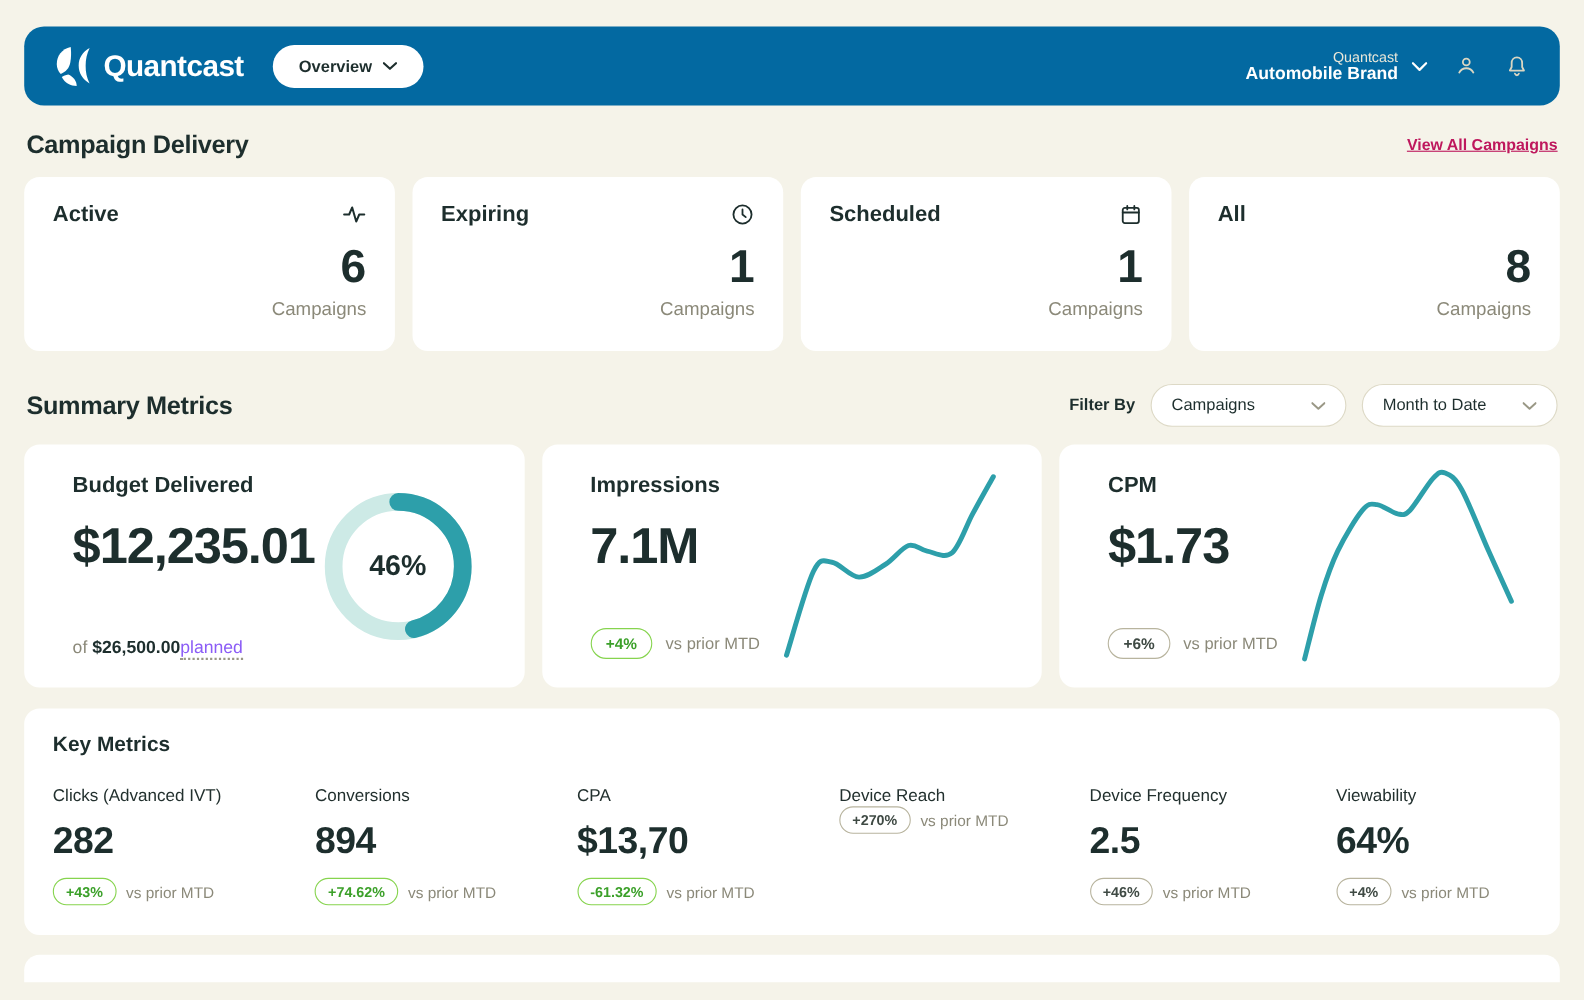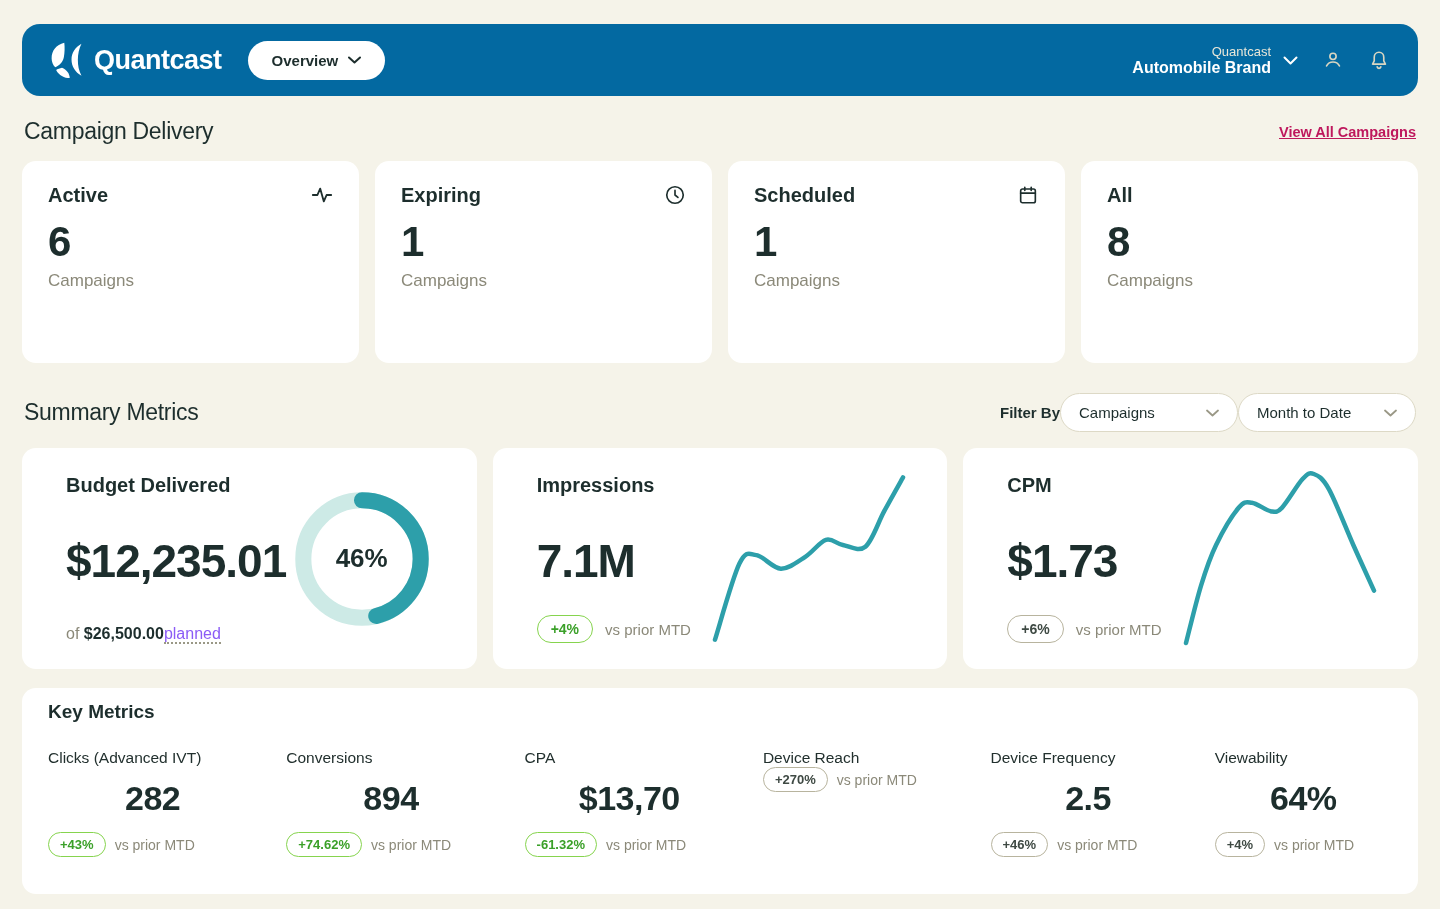--- a/index.html
+++ b/index.html
@@ -25,67 +25,67 @@
   .nav-right { margin-left:auto; display:flex; align-items:center; gap:24px; }
   .account { display:flex; align-items:center; gap:12px; cursor:pointer; }
   .account-text { text-align:right; color:#fff; }
   .account-org { font-size:13px; color:#E9E7D9; }
   .account-name { font-size:16px; font-weight:700; }
   .nav-icon { width:22px; height:22px; color:#D9D6C2; cursor:pointer; }
   .section-head {
     display:flex; align-items:center; justify-content:space-between;
     margin:22px 2px 16px 2px;
   }
-  .section-title { font-size:23px; font-weight:400; color:#1D2E2D; letter-spacing:-0.3px; }
+  .section-title { font-size:23px; font-weight:700; color:#1D2E2D; letter-spacing:-0.3px; }
   .link { font-size:14.5px; color:#be185d; text-decoration:underline; font-weight:600; cursor:pointer; }
   .stat-grid { display:grid; grid-template-columns:repeat(4,1fr); gap:16px; }
   .card { background:#fff; border-radius:14px; }
-  .stat-card { padding:23px 26px; height:202px; cursor:pointer; }
+  .stat-card { padding:23px 26px; height:158px; cursor:pointer;text-align:right; }
   .stat-top { display:flex; align-items:flex-start; justify-content:space-between; }
   .stat-label { font-size:20px; font-weight:700; }
   .stat-icon { width:22px; height:22px; color:#1D2E2D; }
   .stat-value { font-size:42px; font-weight:700; margin-top:12px; line-height:1.1; }
   .stat-unit { font-size:17px; color:#8B8979; margin-top:6px; }
-  .filters { display:flex; align-items:center; }
+  .filters { display:flex; align-items:center; gap:14px; }
   .filter-label { font-size:15px; font-weight:700; }
   .select-pill {
     background:#fff; border:1px solid #DDD9C6; border-radius:24px;
     min-width:178px; padding:10px 18px; display:flex; align-items:center;
     justify-content:space-between; gap:14px; font-size:15px; color:#1D2E2D;
     cursor:pointer; font-family:inherit;
   }
   .metric-grid { display:grid; grid-template-columns:repeat(3,1fr); gap:16px; }
   .metric-card { padding:26px 44px; height:221px; display:flex; }
   .metric-left { display:flex; flex-direction:column; flex:0 0 46%; }
   .metric-title { font-size:20px; font-weight:700; }
-  .metric-value { font-size:46px; font-weight:800; letter-spacing:-1px; margin-top:37px; }
+  .metric-value { font-size:46px; font-weight:800; letter-spacing:-1px; margin-top:16px; }
   .metric-foot { margin-top:auto; display:flex; align-items:center; gap:12px; }
   .pill {
     border-radius:18px; padding:5px 13px; font-size:14px; font-weight:600;
     border:1.5px solid; white-space:nowrap;
   }
   .pill-green { color:#3BA029; border-color:#86D44E; }
   .pill-neutral { color:#3F4A44; border-color:#B8B49E; }
   .foot-text { font-size:15px; color:#8B8979; }
   .budget-sub { margin-top:auto; font-size:16px; color:#8B8979; }
   .budget-amount { color:#1D2E2D; font-weight:700; }
   .budget-planned { color:#8b5cf6; border-bottom:2px dotted #9a9886; cursor:pointer; }
   .donut-wrap { margin-left:auto; position:relative; width:142px; height:142px; align-self:center; }
   .donut-wrap svg { width:142px; height:142px; }
   .donut-label {
     position:absolute; inset:0; display:flex; align-items:center; justify-content:center;
     font-size:26px; font-weight:800; color:#1D2E2D;
   }
   .spark-wrap { flex:1; margin-left:10px; position:relative; }
   .spark-wrap svg { position:absolute; inset:0; width:100%; height:100%; overflow:visible; }
-  .km-card { margin-top:19px; padding:13px 26px; height:206px; }
+  .km-card { margin-top:19px; padding:23px 26px; height:206px; }
   .km-title { font-size:19px; font-weight:700; }
   .km-grid { display:grid; grid-template-columns:1.18fr 1.18fr 1.18fr 1.12fr 1.1fr 1fr; margin-top:26px;gap:29px; }
   .km-label { font-size:15.5px; color:#22302E; font-weight:500; }
-  .km-value { font-size:34px; font-weight:700; margin:12px 0 14px 0; letter-spacing:-0.5px;text-align:center; }
+  .km-value { font-size:34px; font-weight:700; margin:12px 0 14px 0; letter-spacing:-0.5px; }
   .km-foot { display:flex; align-items:center; gap:9px; }
   .km-foot .pill { font-size:13px; padding:4px 11px; }
   .km-foot .foot-text { font-size:14px; }
   .stub-card { margin-top:18px; height:25px; border-radius:14px 14px 0 0; }
   .chev { flex:0 0 auto; }
 </style>
 </head>
 <body>
 
 <header class="navbar">

